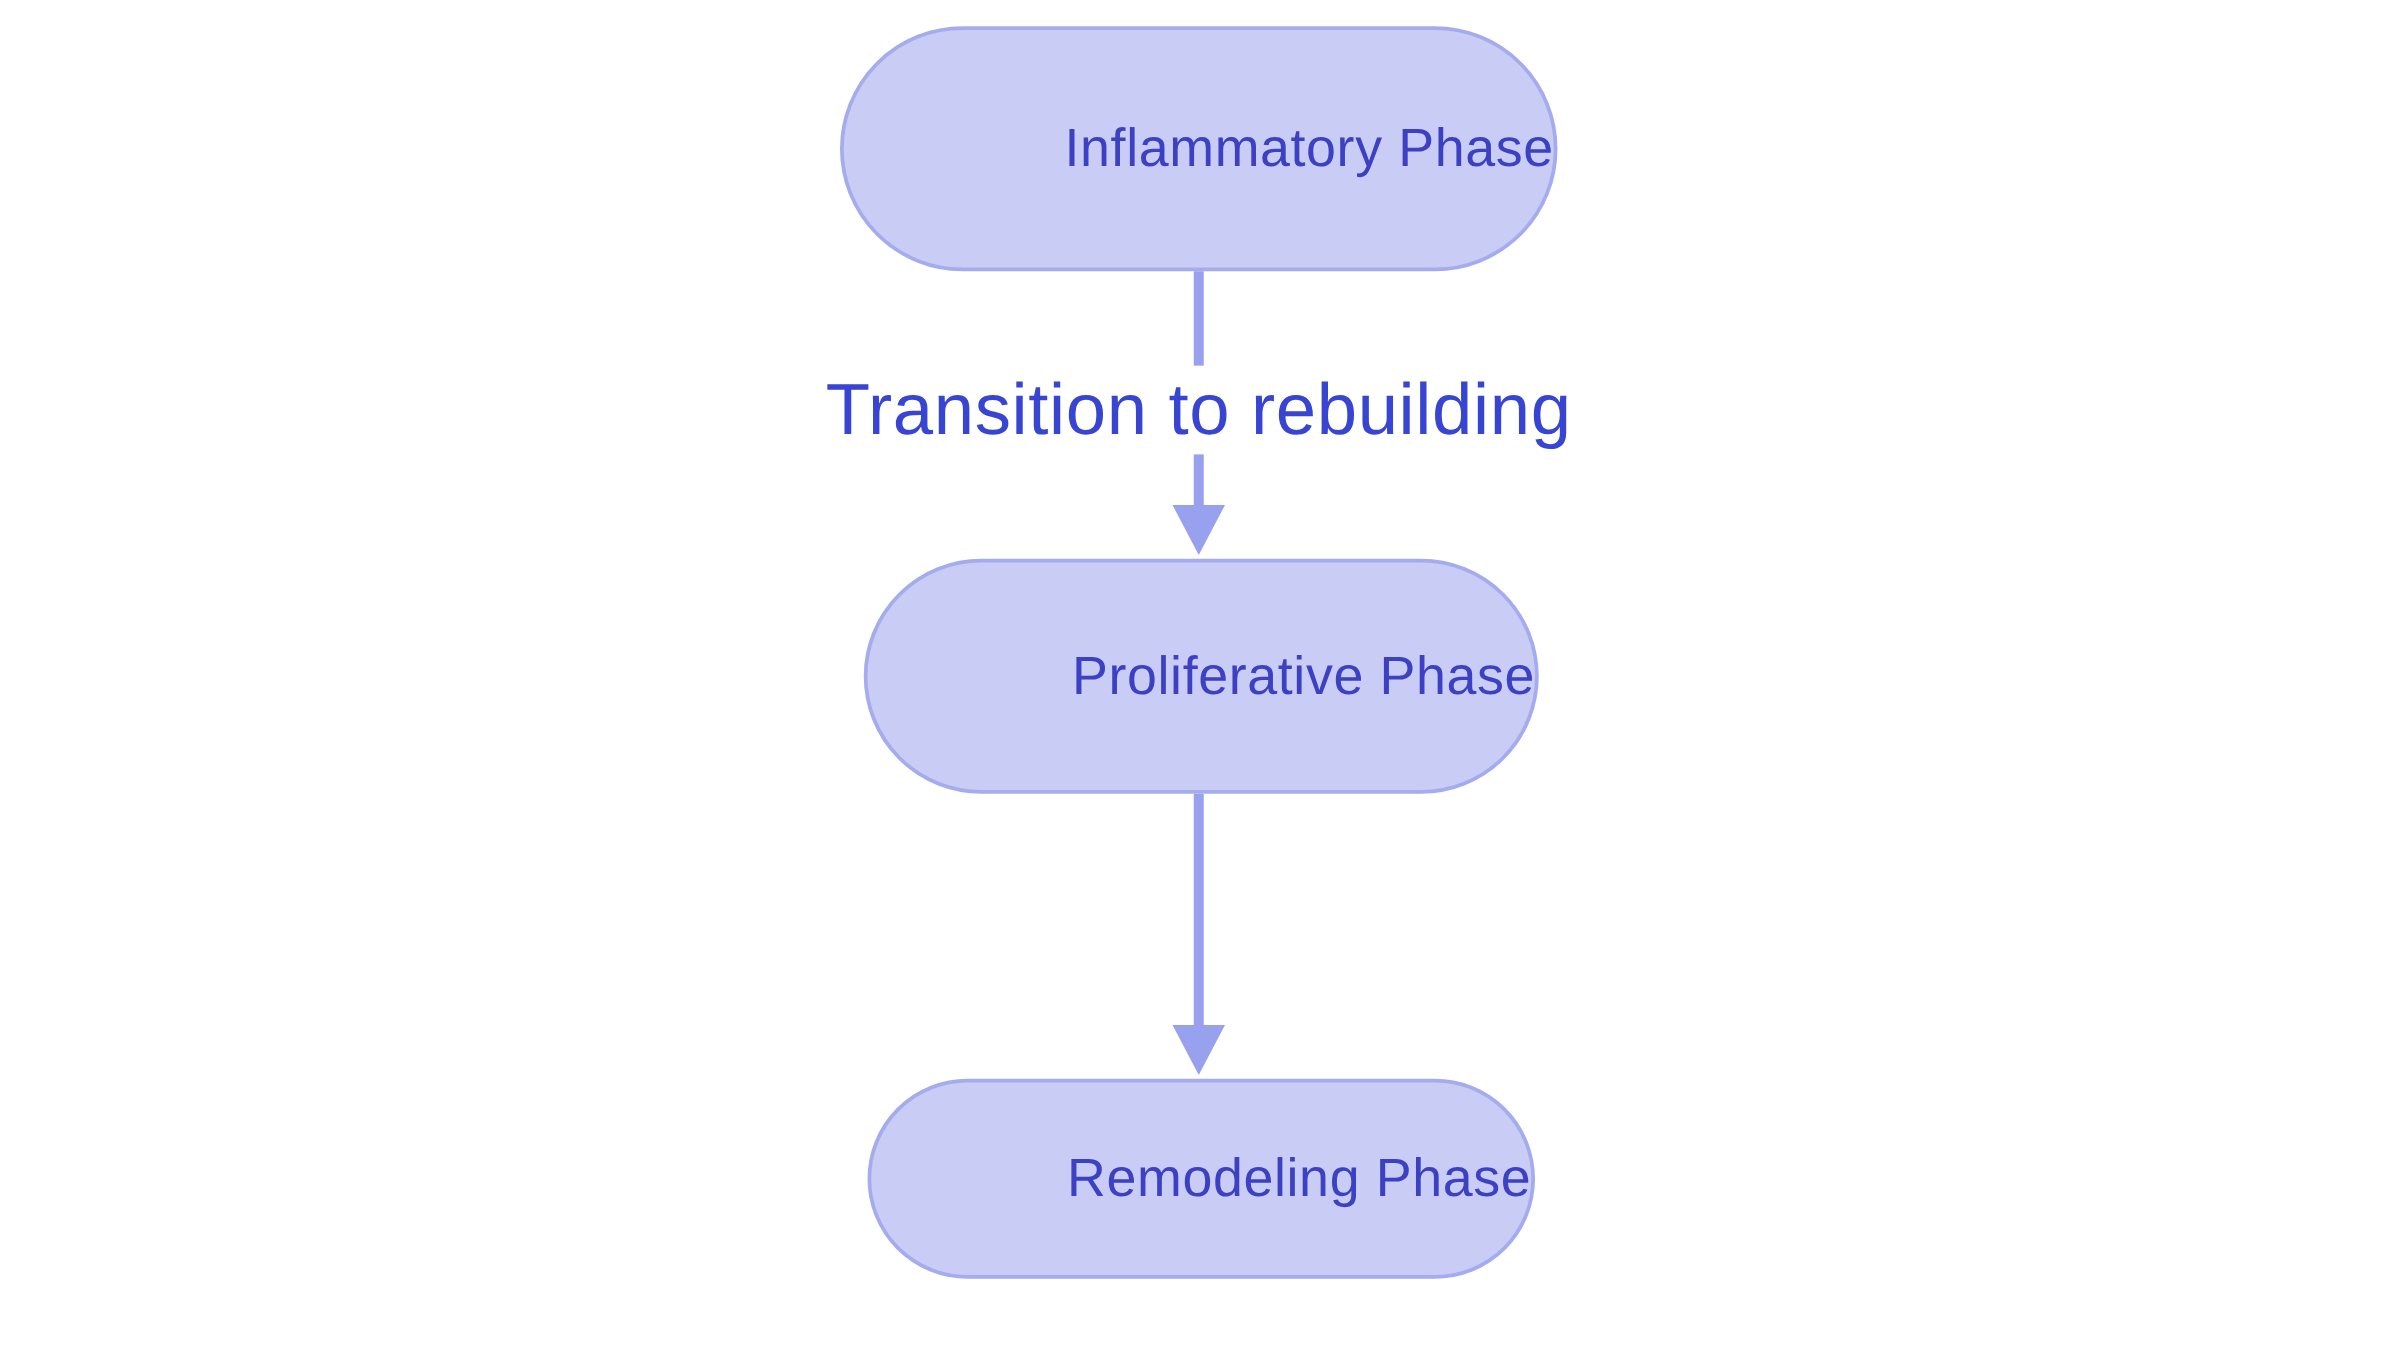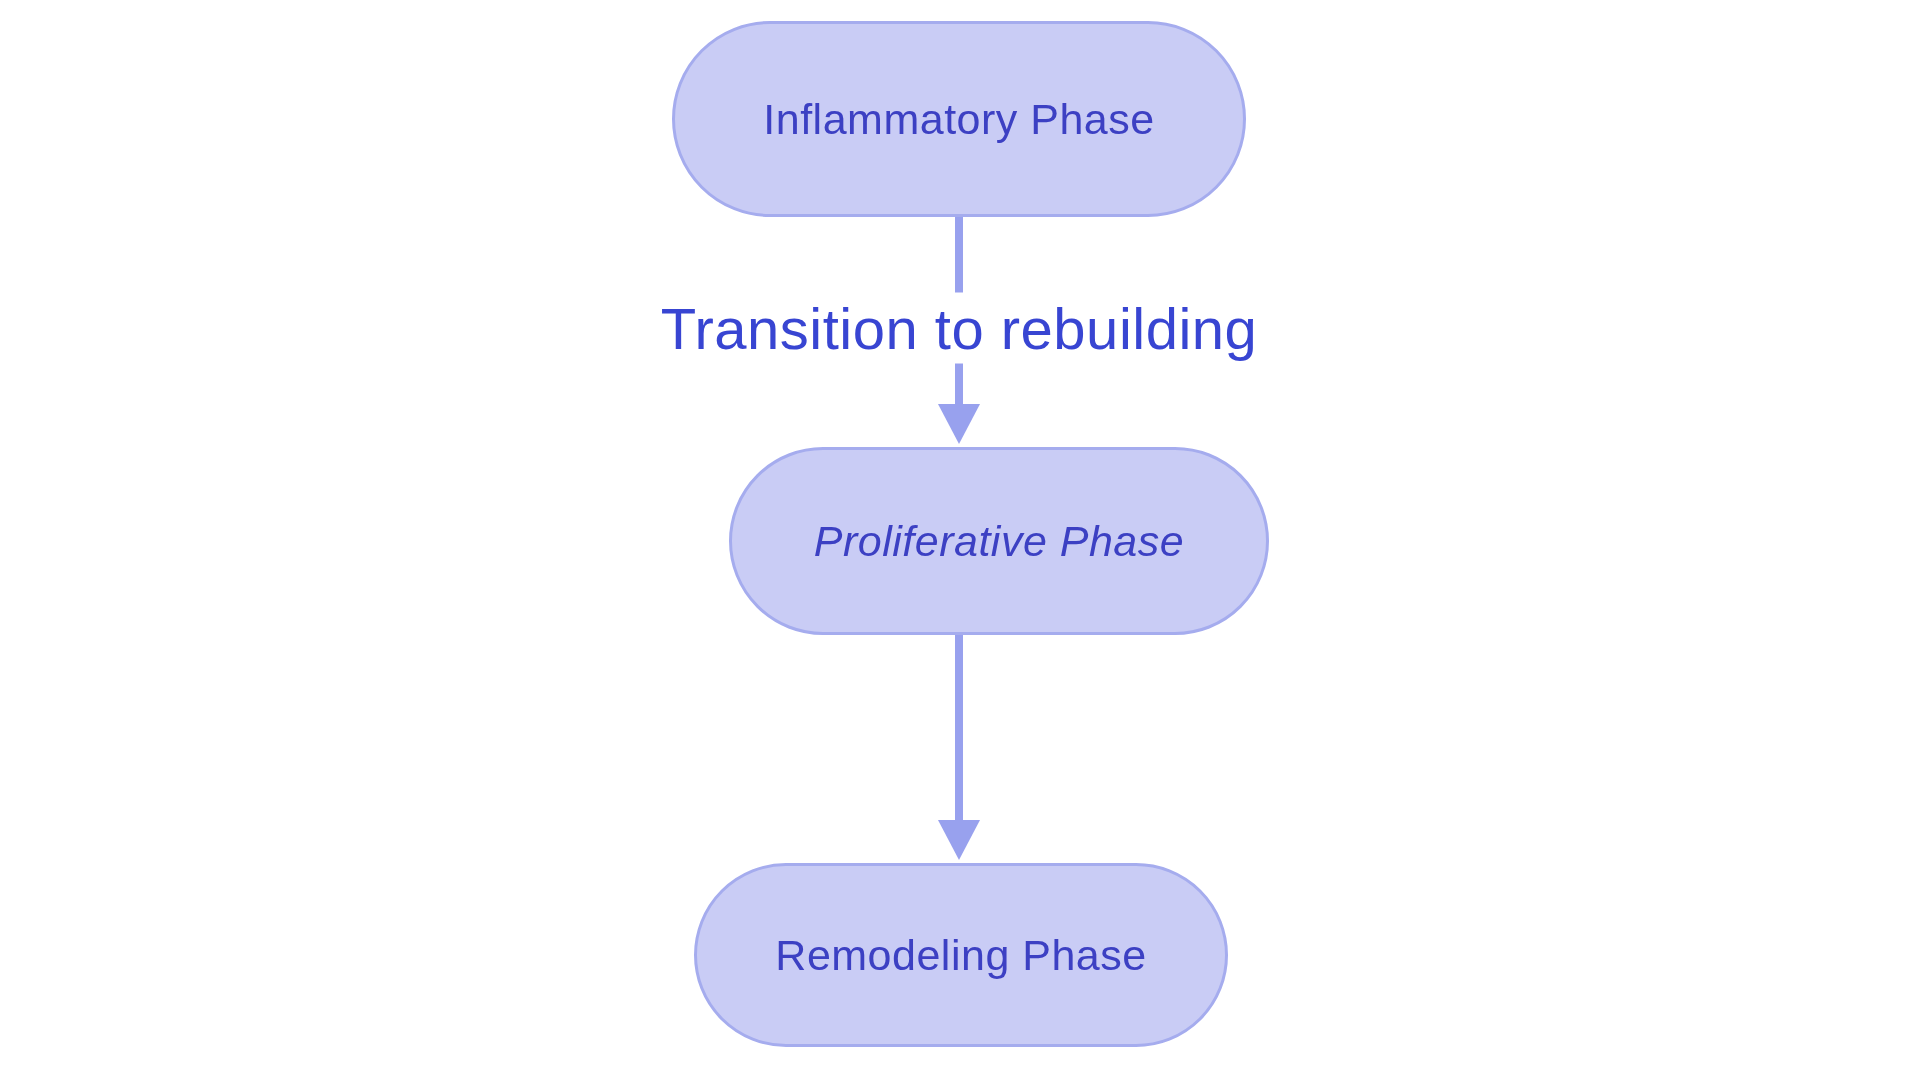--- a/index.html
+++ b/index.html
@@ -16,30 +16,30 @@
     overflow: hidden;
   }
   .node {
     position: absolute;
     box-sizing: border-box;
     background: #c9ccf5;
     border: 3px solid #a5acee;
     border-radius: 98px;
     display: flex;
     align-items: center;
-    justify-content: center;
+    justify-content: flex-end;
     color: #3c40c3;
     font-size: 43px;
     font-weight: 500;
     letter-spacing: 0.5px;
     white-space: nowrap;
   }
   .node-1 { left: 672px; top: 21px;  width: 574px; height: 196px; }
-  .node-2 { left: 729px; top: 447px; width: 540px; height: 188px; font-style: italic; }
-  .node-3 { left: 694px; top: 863px; width: 534px; height: 184px; }
+  .node-2 { left: 691px; top: 447px; width: 540px; height: 188px; }
+  .node-3 { left: 694px; top: 863px; width: 534px; height: 160px; }
 
   .edge-line {
     position: absolute;
     width: 8px;
     left: 955px;
     background: #98a1ee;
   }
   .edge-line-1 { top: 217px; height: 210px; }
   .edge-line-2 { top: 635px; height: 210px; }
 

